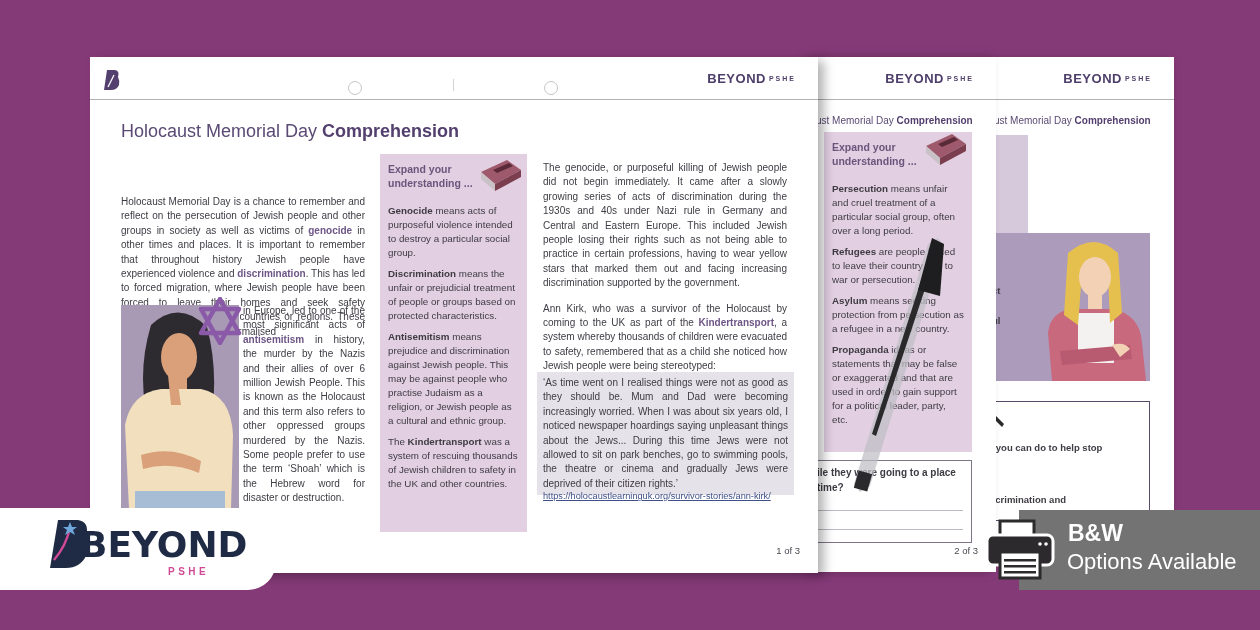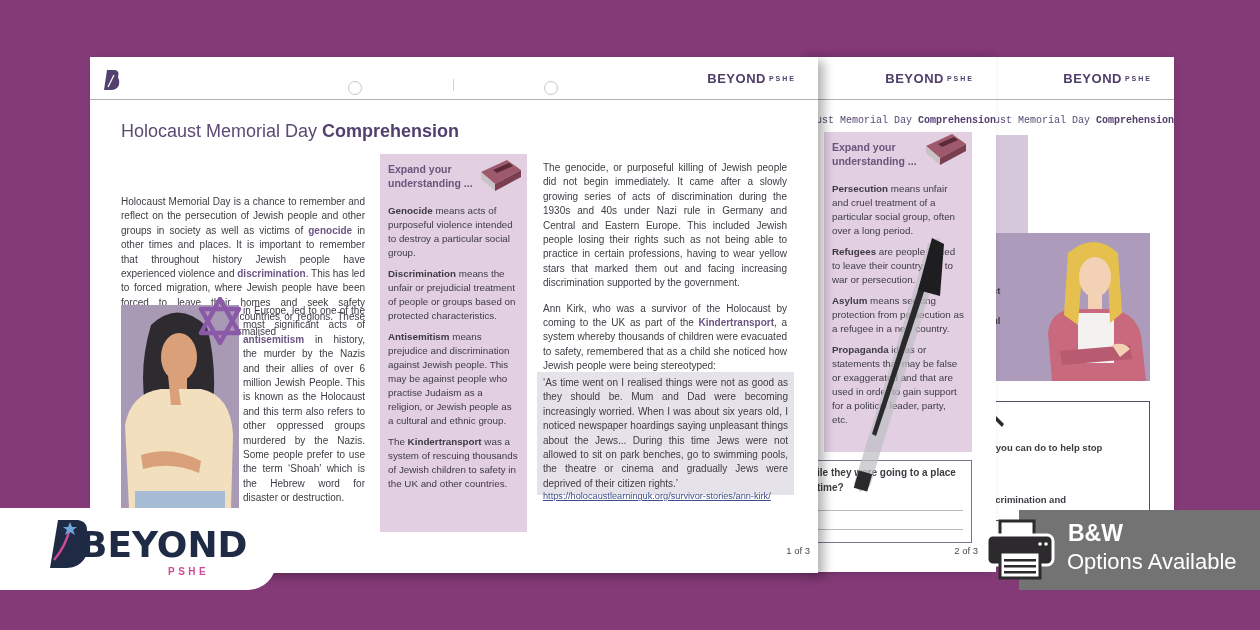--- a/index.html
+++ b/index.html
@@ -15,21 +15,21 @@
   .brand-small { position: absolute; right: 22px; top: 14px; font-family: "Liberation Sans", sans-serif; font-weight: bold; font-size: 13px; color: #4e3f6a; letter-spacing: 0.5px; }
   .brand-small .pshe { font-size: 7px; letter-spacing: 2px; margin-left: 3px; vertical-align: 2px; }
 
   .b-logo { position: absolute; left: 14px; top: 12px; width: 16px; height: 22px; }
 
   .punch { position: absolute; top: 24px; width: 14px; height: 14px; border: 1px solid #c8c5ca; border-radius: 50%; }
   .tick { position: absolute; top: 22px; width: 1px; height: 12px; background: #d3d1d5; }
 
   .title1 { position: absolute; left: 31px; top: 64px; font-family: "Liberation Sans", sans-serif; font-size: 18px; color: #5a4a74; }
   .title1 b { font-weight: bold; color: #54406e; }
-  .title-small { position: absolute; top: 58px; font-family: Liberation Mono, monospace; font-size: 10px; color: #5a4a74; white-space: nowrap; }
+  .title-small { position: absolute; top: 58px; font-family: Liberation Sans, sans-serif; font-size: 10px; color: #5a4a74; white-space: nowrap; }
   .title-small b { color: #54406e; }
 
   .body-text { font-family: "Liberation Sans", sans-serif; font-size: 10px; line-height: 14.4px; color: #3e3b43; text-align: justify; }
   .hl { color: #6d5585; font-weight: bold; }
 
   .col1 { position: absolute; left: 31px; top: 104px; width: 244px; margin-top: 34px; }
   .col1b { position: absolute; left: 153px; top: 247px; width: 122px; }
   .illus1 { position: absolute; left: 31px; top: 248px; width: 118px; height: 204px; background: #a899b5; overflow: hidden; }
   .star { position: absolute; left: 108px; top: 240px; width: 44px; height: 48px; }
 
@@ -184,21 +184,21 @@
     <p>The genocide, or purposeful killing of Jewish people did not begin immediately. It came after a slowly growing series of acts of discrimination during the 1930s and 40s under Nazi rule in Germany and Central and Eastern Europe. This included Jewish people losing their rights such as not being able to practice in certain professions, having to wear yellow stars that marked them out and facing increasing discrimination supported by the government.</p>
     <p><span>Ann Kirk, who was a survivor of the Holocaust by coming to the UK as part of the </span><span class="hl">Kindertransport</span><span>, a system whereby thousands of children were evacuated to safety,  remembered that as a child she noticed how Jewish people were being stereotyped:</span></p>
   </div>
 
   <div class="quote body-text">
     <span>‘As time went on I realised things were not as good as they should be. Mum and Dad were becoming increasingly worried. When I was about six years old, I noticed newspaper hoardings saying unpleasant things about the Jews... During this time Jews were not allowed to sit on park benches, go to swimming pools, the theatre or cinema and gradually Jews were deprived of their citizen rights.’</span>
   </div>
 
   <div class="link">https://holocaustlearninguk.org/survivor-stories/ann-kirk/</div>
 
-  <div class="pgnum" style="right:8px;top:488px;">1 of 3</div>
+  <div class="pgnum" style="right:18px;top:488px;">1 of 3</div>
 </div>
 
 <svg class="pen" viewBox="0 0 100 262">
   <path d="M90 2 L96 10 L22 250 L12 256 L6 248 L80 8 Z" fill="rgba(190,190,195,0.7)"></path>
   <path d="M86 4 L92 8 L28 200 L24 198 Z" fill="#2a2a2c"></path>
   <path d="M84 2 L96 8 L92 60 L70 54 Z" fill="#1e1e20"></path>
   <rect x="8" y="236" width="14" height="18" fill="#2a2a2c" transform="rotate(16 15 245)"></rect>
 </svg>
 
 <div class="logo-band-inner"></div>

